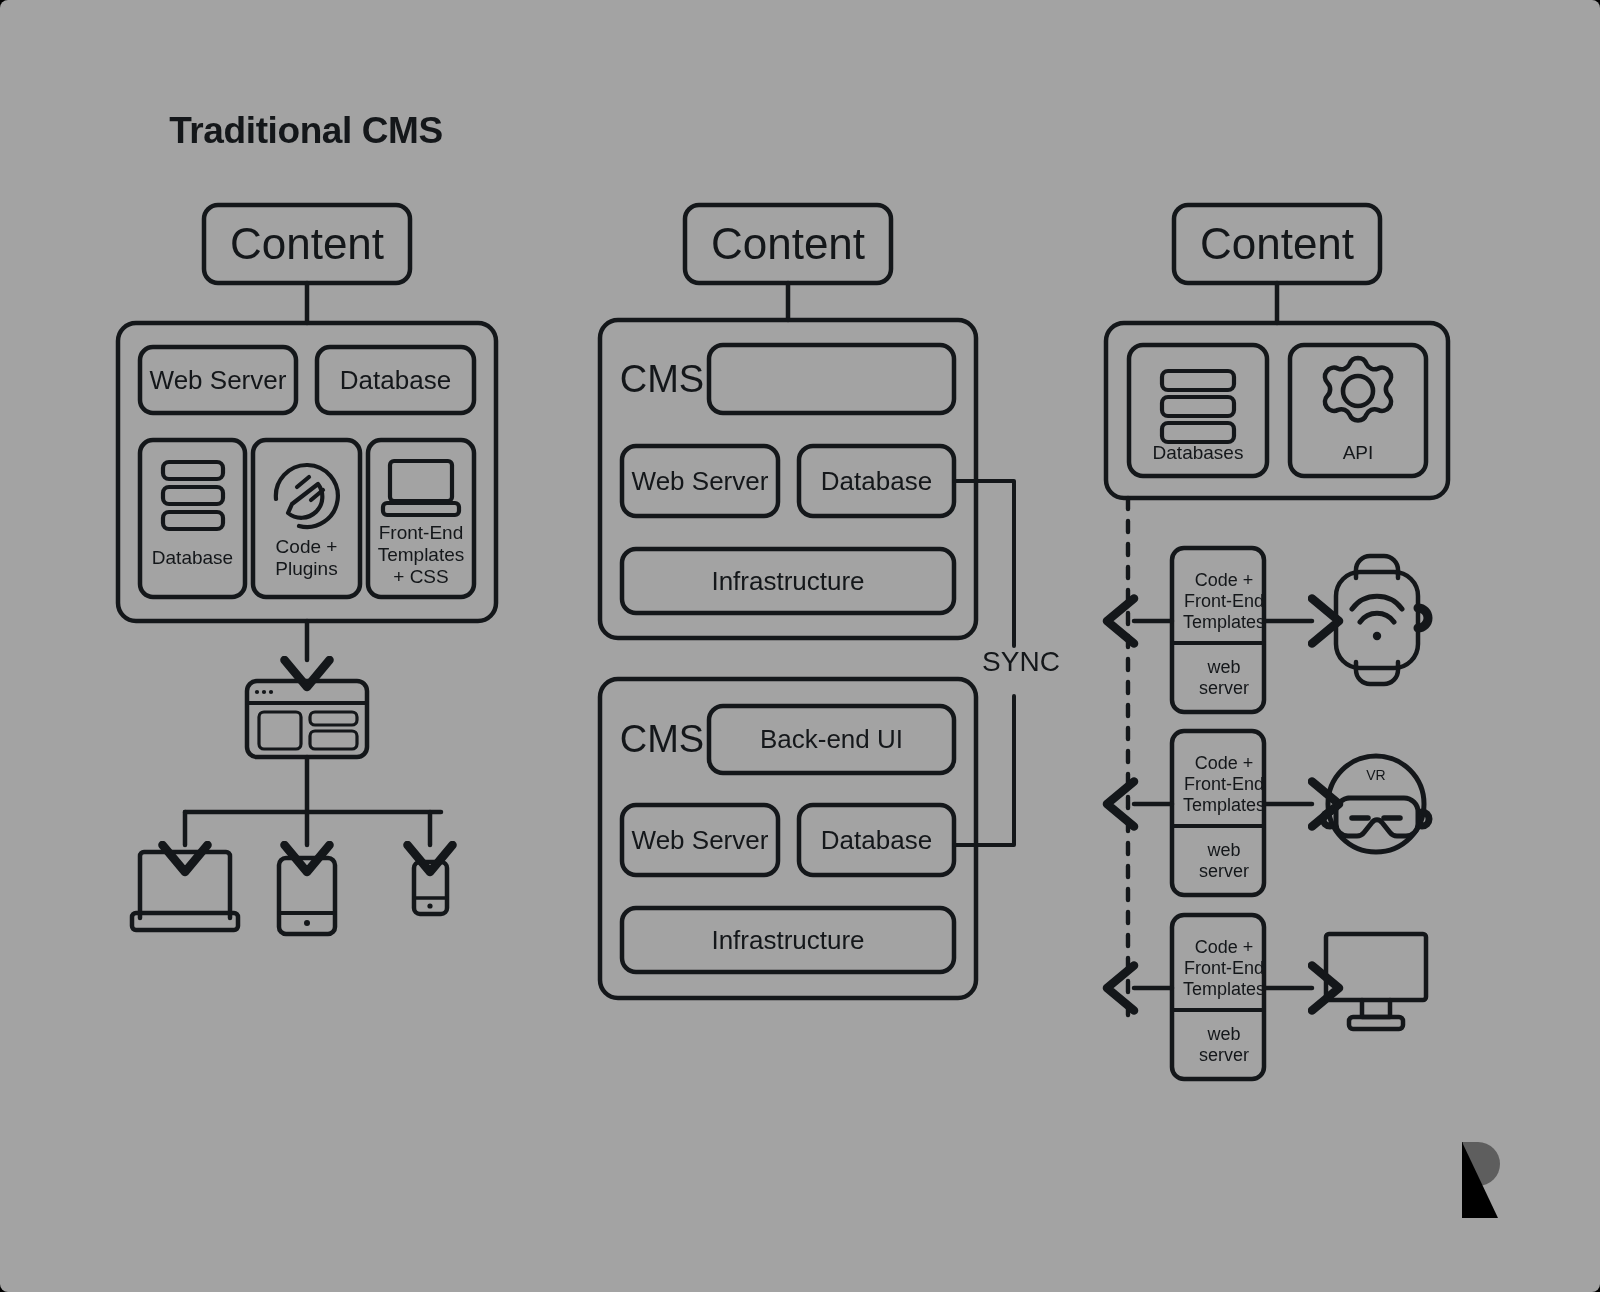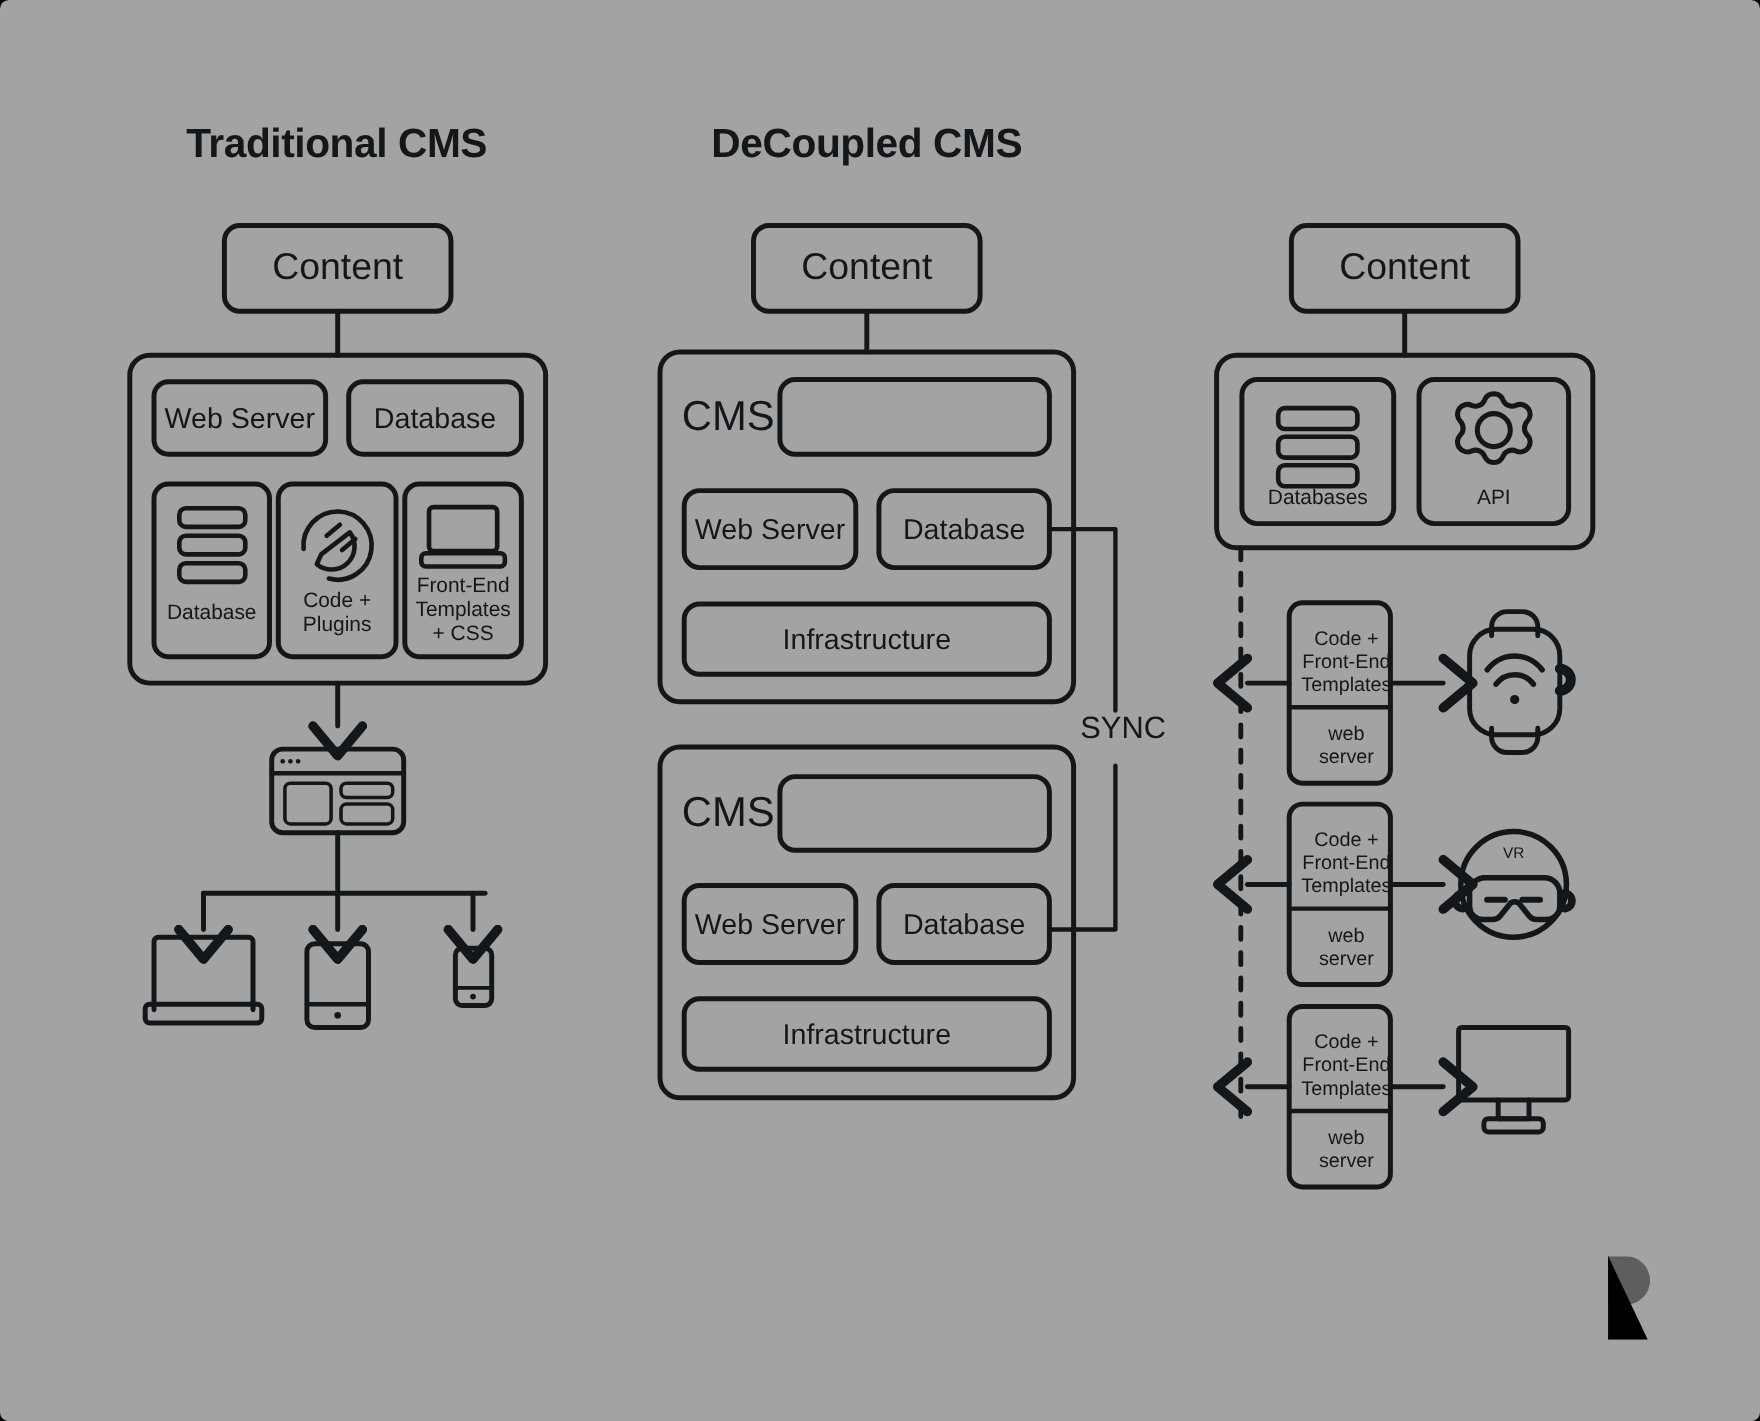--- a/index.html
+++ b/index.html
@@ -41,42 +41,41 @@
   .node-label {
     position: absolute;
     color: #14171a;
     display: flex;
     align-items: center;
     justify-content: center;
     text-align: center;
     line-height: 1.16;
     pointer-events: none;
   }
-  .lbl-content  { font-size: 34px; }
+  .lbl-content  { font-size: 44px; }
   .lbl-box      { font-size: 26px; }
   .lbl-cms      { font-size: 38px; text-align: right; }
   .lbl-small    { font-size: 19px; }
   .lbl-tiny     { font-size: 18px; }
   .lbl-sync     { font-size: 28px; }
   .lbl-vr       { font-size: 14px; }
   .logo {
     position: absolute;
     left: 1448px;
     top: 1142px;
     width: 52px;
     height: 76px;
   }
 </style>
 </head>
 <body>
 
 <div id="page">
 
   <div class="col-title" style="left:306px; top:110px;">Traditional CMS</div>
-  <div class="col-title" style="left:788px; top:110px;">DeCoupled CMS</div>
 
   <svg class="svg-layer" viewBox="0 0 1600 1292">
     <defs>
       <marker id="arrowDown" markerWidth="14" markerHeight="14" refX="1" refY="6" orient="auto-start-reverse">
         <path d="M1,1 L7,6 L1,11" fill="none" stroke="#14171a" stroke-width="1.9" stroke-linecap="round" stroke-linejoin="round"></path>
       </marker>
     </defs>
     <g fill="none" stroke="#14171a" stroke-width="4.5" stroke-linecap="round" stroke-linejoin="round">
 
       <rect x="204" y="205" width="206" height="78" rx="14"></rect>
@@ -247,20 +246,21 @@
 Templates
 + CSS</div>
 
   <div class="node-label lbl-content" style="left:685px; top:205px; width:206px; height:78px;">Content</div>
   <div class="node-label lbl-cms" style="left:616px; top:345px; width:92px; height:68px;">CMS</div>
   <div class="node-label lbl-box" style="left:622px; top:446px; width:156px; height:70px;">Web Server</div>
   <div class="node-label lbl-box" style="left:799px; top:446px; width:155px; height:70px;">Database</div>
   <div class="node-label lbl-box" style="left:622px; top:549px; width:332px; height:64px;">Infrastructure</div>
 
   <div class="node-label lbl-cms" style="left:616px; top:706px; width:92px; height:67px;">CMS</div>
+  <div class="node-label lbl-box" style="left:709px; top:706px; width:245px; height:67px; white-space:pre-line;">Back-end UI</div>
   <div class="node-label lbl-box" style="left:622px; top:805px; width:156px; height:70px;">Web Server</div>
   <div class="node-label lbl-box" style="left:799px; top:805px; width:155px; height:70px;">Database</div>
   <div class="node-label lbl-box" style="left:622px; top:908px; width:332px; height:64px;">Infrastructure</div>
   <div class="node-label lbl-sync" style="left:976px; top:648px; width:90px; height:28px;">SYNC</div>
 
   <div class="node-label lbl-content" style="left:1174px; top:205px; width:206px; height:78px;">Content</div>
   <div class="node-label lbl-small" style="left:1129px; top:440px; width:138px; height:26px;text-align:center;">Databases</div>
   <div class="node-label lbl-small" style="left:1290px; top:440px; width:136px; height:26px;">API</div>
 
   <div class="node-label lbl-tiny" style="left:1172px; top:560px; width:104px; height:83px; white-space:pre-line;">Code +

